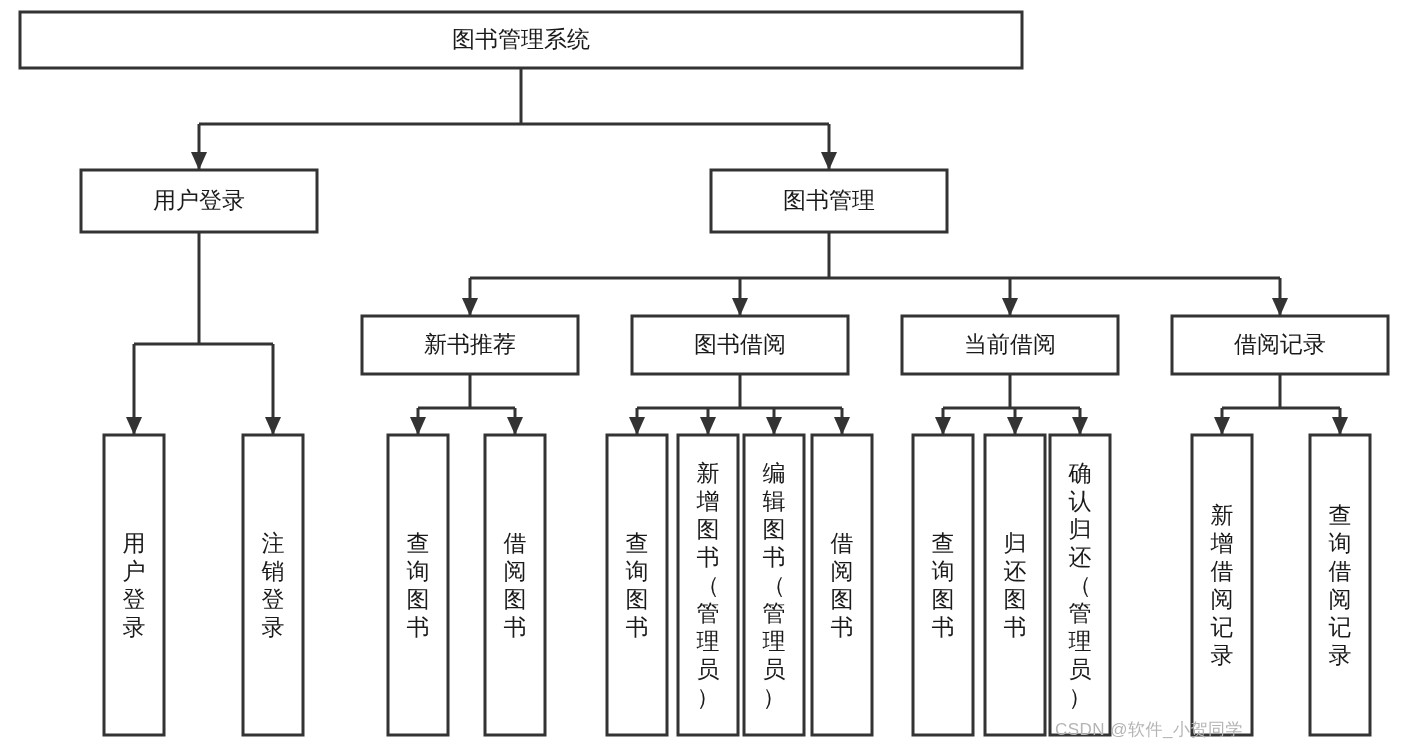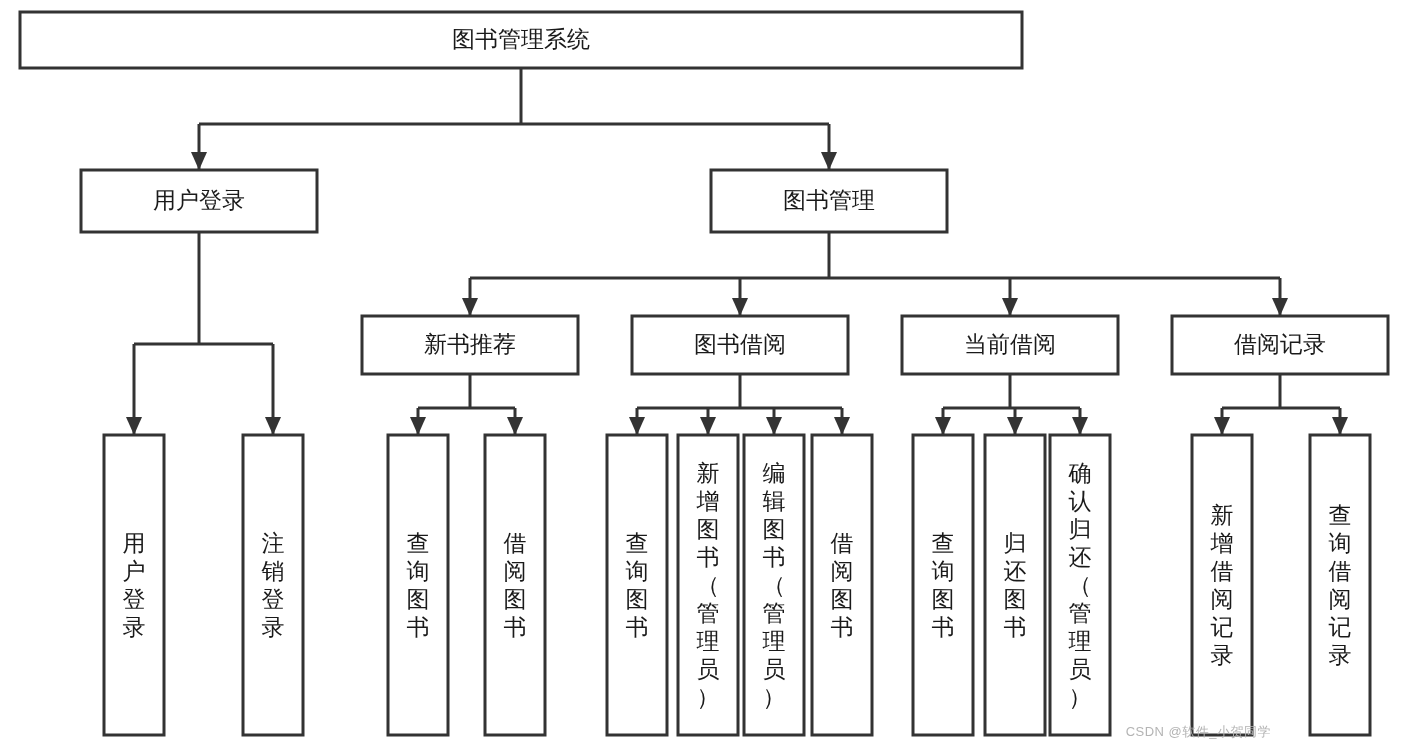--- a/index.html
+++ b/index.html
@@ -11,21 +11,20 @@
     width: 1405px;
     height: 747px;
     font-family: "Liberation Sans", "DejaVu Sans", sans-serif;
     overflow: hidden;
   }
   #diagram-root {
     position: relative;
     width: 1251px;
     height: 747px;
     background: #ffffff;
-    padding-left: 28px;
   }
   svg.diagram-canvas {
     position: absolute;
     left: 0;
     top: 0;
     width: 1405px;
     height: 747px;
     display: block;
   }
   .node-box {
@@ -54,21 +53,21 @@
     font-family: "Liberation Sans", "DejaVu Sans", sans-serif;
     font-size: 23px;
     fill: #1a1a1a;
     text-anchor: middle;
   }
   .watermark-text {
     position: absolute;
     right: 8px;
     bottom: 6px;
     font-family: "Liberation Sans", "DejaVu Sans", sans-serif;
-    font-size: 13px;
+    font-size: 17px;
     color: #b4b4b4;
     letter-spacing: 0.5px;
     white-space: nowrap;
     pointer-events: none;
   }
 </style>
 </head>
 <body>
 
 <div id="diagram-root">

